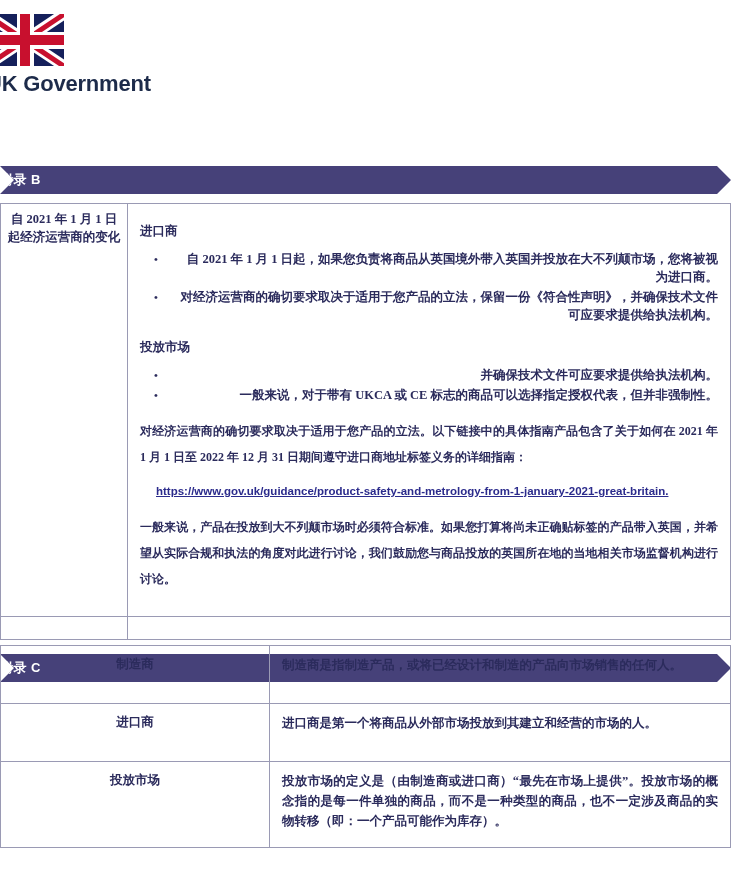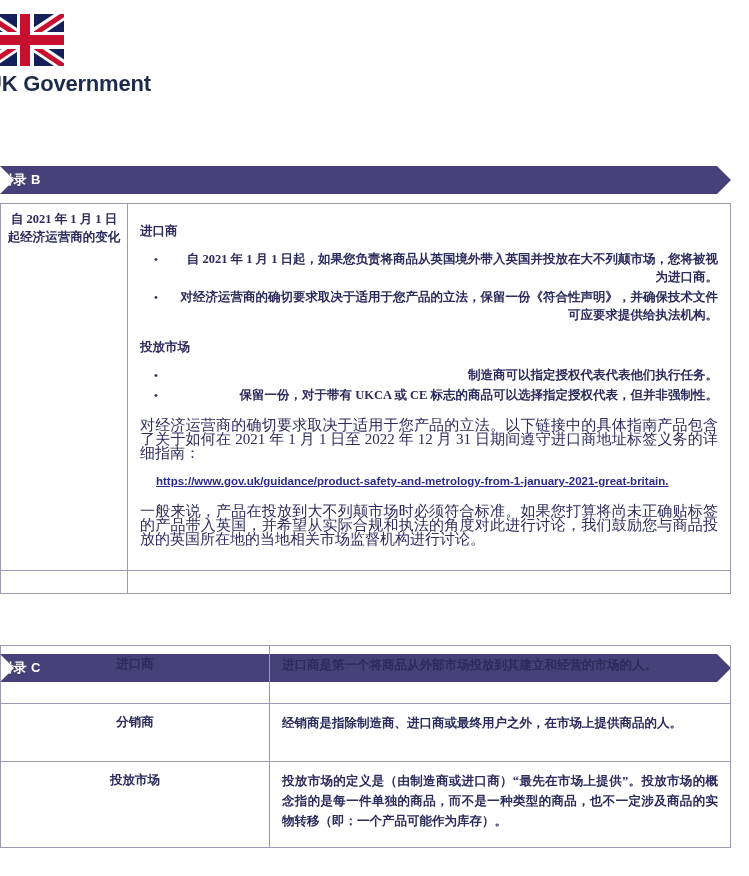--- a/index.html
+++ b/index.html
@@ -154,23 +154,23 @@
     padding-left: 0;
   }
   ul.bullets li:before {
     content: "\2022";
     position: absolute;
     left: -24px;
     top: 0;
     font-size: 11px;
   }
   p.para {
-    font-weight: 400;
-    font-size: 15px;
-    line-height: 14px;
+    font-weight: 700;
+    font-size: 12px;
+    line-height: 26px;
     margin: 0 0 12px 0;
     text-align: justify;
   }
   a.doclink {
     font-family: "Liberation Sans", "DejaVu Sans", sans-serif;
     font-weight: 700;
     font-size: 11.5px;
     color: #2b2b8c;
     text-decoration: underline;
     display: inline-block;
@@ -237,22 +237,22 @@
           <div class="sub-head">进口商</div>
           <ul class="bullets">
             <li>自 2021 年 1 月 1 日起，如果您负责将商品从英国境外带入英国并投放在大不列颠市场，您将被视为进口商。</li>
             <li>对经济运营商的确切要求取决于适用于您产品的立法，保留一份《符合性声明》，并确保技术文件可应要求提供给执法机构。</li>
           </ul>
         </div>
 
         <div>
           <div class="sub-head">投放市场</div>
           <ul class="bullets">
-            <li>制造商可以指定授权代表代表他们执行任务。</li>
-            <li>保留一份，对于带有 UKCA 或 CE 标志的商品可以选择指定授权代表，但并非强制性。</li>
+            <li>并确保技术文件可应要求提供给执法机构。</li>
+            <li>一般来说，对于带有 UKCA 或 CE 标志的商品可以选择指定授权代表，但并非强制性。</li>
           </ul>
         </div>
 
         <p class="para">对经济运营商的确切要求取决于适用于您产品的立法。以下链接中的具体指南产品包含了关于如何在 2021 年 1 月 1 日至 2022 年 12 月 31 日期间遵守进口商地址标签义务的详细指南：</p>
 
         <a class="doclink" href="#">https://www.gov.uk/guidance/product-safety-and-metrology-from-1-january-2021-great-britain.</a>
 
         <p class="para">一般来说，产品在投放到大不列颠市场时必须符合标准。如果您打算将尚未正确贴标签的产品带入英国，并希望从实际合规和执法的角度对此进行讨论，我们鼓励您与商品投放的英国所在地的当地相关市场监督机构进行讨论。</p>
       </td>
     </tr>
@@ -267,25 +267,25 @@
   <span class="ribbon-label">附录 C</span>
 </div>
 
 <table class="doc-table" id="table-c">
   <colgroup>
     <col class="col-label">
     <col>
   </colgroup>
   <tbody>
     <tr class="r-tall">
+      <td class="cell-label">制造商</td>
+      <td class="cell-body">制造商是指制造产品，或将已经设计和制造的产品向市场销售的任何人。</td>
+    </tr>
+    <tr class="r-tall">
       <td class="cell-label">进口商</td>
       <td class="cell-body">进口商是第一个将商品从外部市场投放到其建立和经营的市场的人。</td>
-    </tr>
-    <tr class="r-tall">
-      <td class="cell-label">分销商</td>
-      <td class="cell-body">经销商是指除制造商、进口商或最终用户之外，在市场上提供商品的人。</td>
     </tr>
     <tr class="r-last">
       <td class="cell-label">投放市场</td>
       <td class="cell-body">投放市场的定义是（由制造商或进口商）“最先在市场上提供”。投放市场的概念指的是每一件单独的商品，而不是一种类型的商品，也不一定涉及商品的实物转移（即：一个产品可能作为库存）。</td>
     </tr>
   </tbody>
 </table>
 
 </body></html>

